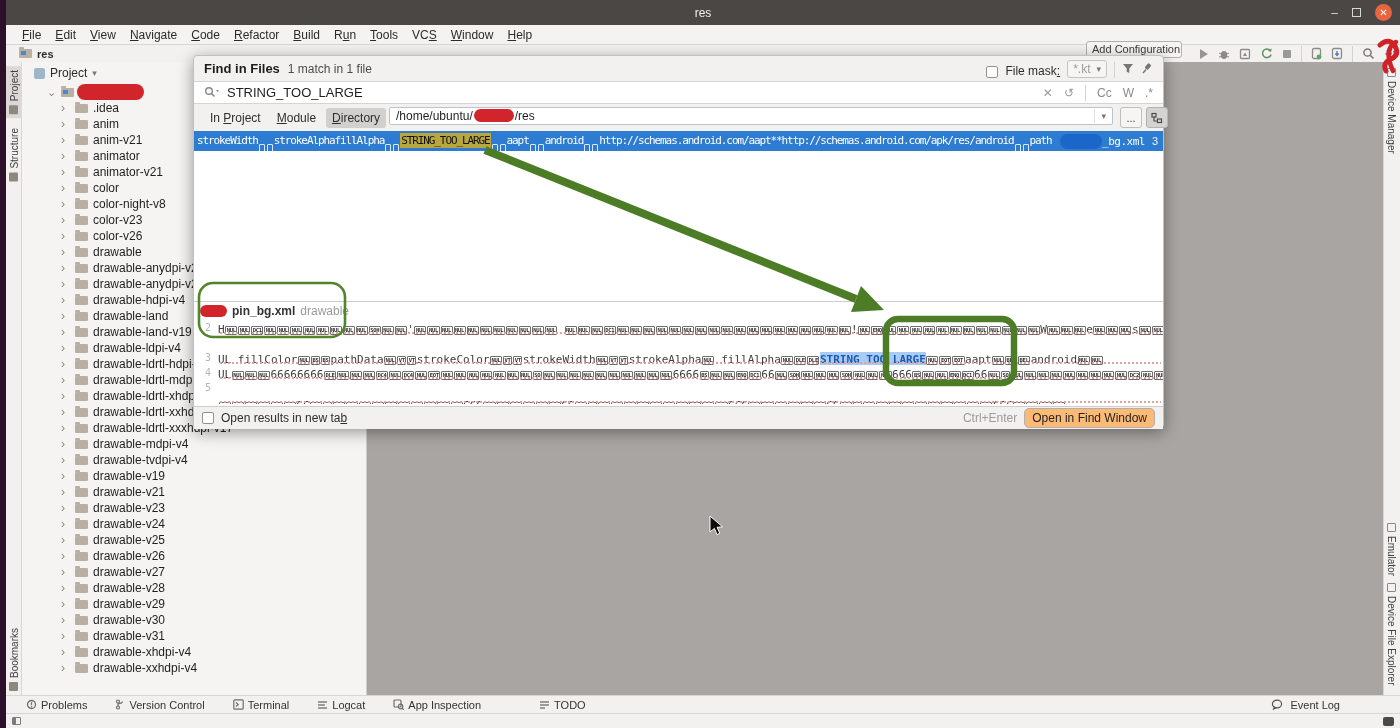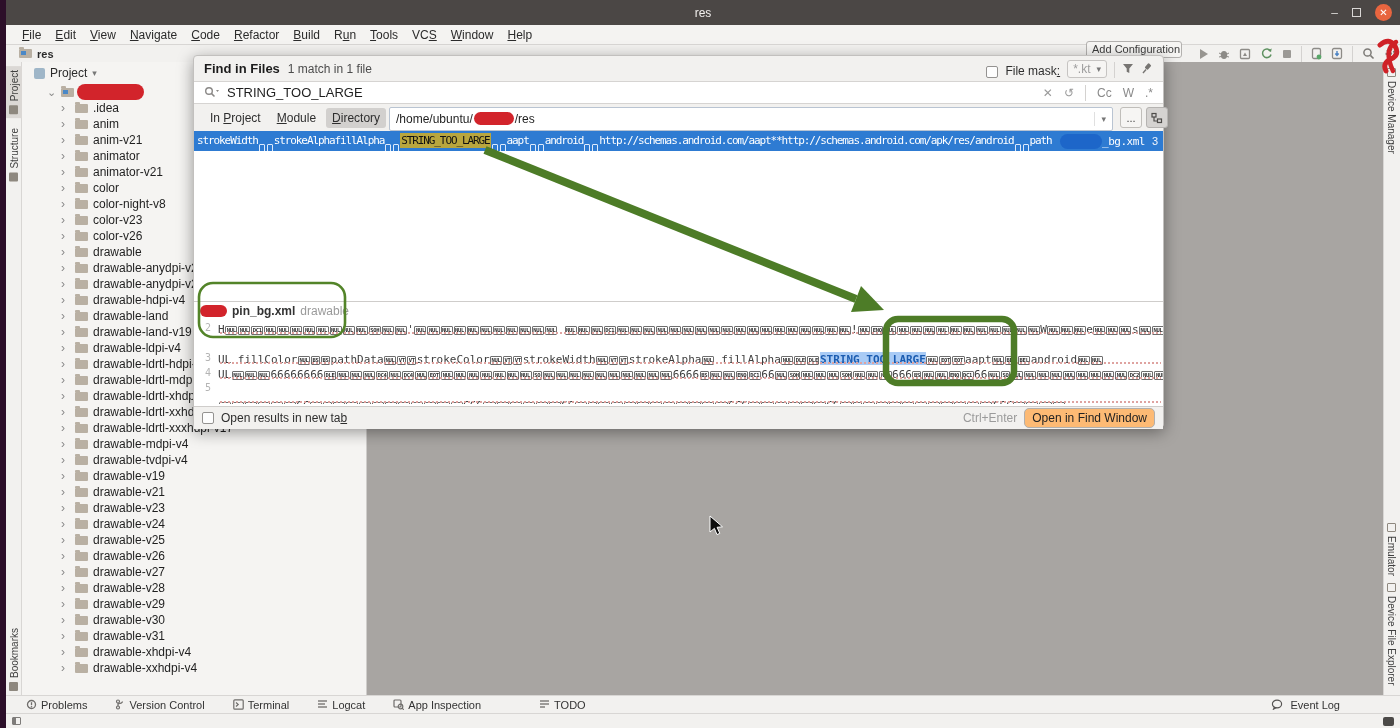--- a/index.html
+++ b/index.html
@@ -63,21 +63,21 @@
   .combo .caret,.caret{color:#777;font-size:9px}
   .vdiv{width:1px;height:16px;background:#d4d2d0}
   .srch{top:25px;height:23px;background:#fff;border-top:1px solid #d6d4d2;border-bottom:1px solid #d6d4d2;display:flex;align-items:center;padding:0 10px;gap:8px}
   .srch-q{font-size:13px;color:#1e1e1e}
   .srch-right{margin-left:auto;display:flex;align-items:center;gap:11px;color:#9a9a9a;font-size:12px}
   .tgl{color:#8a8a8a;font-size:12px}
   .scoperow{top:48px;height:27px;display:flex;align-items:center;padding:0 10px;font-size:12px;color:#2e2e2e}
   .scope-tabs{display:flex;align-items:center;gap:4px}
   .stab{padding:3px 6px;border-radius:3px}
   .stab.selected{background:#d2d0ce}
-  .dirfield{position:absolute;left:195px;top:3px;width:724px;height:24px;background:#fff;border:1px solid #b9c4d2;border-radius:2px;display:flex;align-items:center;padding:0 6px;font-size:12px;color:#1e1e1e}
+  .dirfield{position:absolute;left:195px;top:3px;width:724px;height:18px;background:#fff;border:1px solid #b9c4d2;border-radius:2px;display:flex;align-items:center;padding:0 6px;font-size:12px;color:#1e1e1e}
   .dirfield .caret{margin-left:auto;border-left:1px solid #e0e0e0;padding-left:6px;height:14px;display:flex;align-items:center}
   .redact-inline{display:inline-block;width:40px;height:13px;background:#d2242b;border-radius:7px;vertical-align:-2px;margin:0 1px}
   .btn-dots{position:absolute;left:926px;top:3px;width:22px;height:21px;border:1px solid #c0beba;border-radius:3px;background:#f6f5f3;font-size:11px;color:#444;display:flex;align-items:center;justify-content:center}
   .btn-rec{position:absolute;left:952px;top:3px;width:22px;height:21px;border:1px solid #b5b3b1;border-radius:3px;background:#d5d3d1;display:flex;align-items:center;justify-content:center}
 
   
   .results{top:75px;height:170px;background:#fff}
   .resrow{position:absolute;left:0;right:0;top:0;height:20px;background:#2e7bd2;display:flex;align-items:center;padding:0 5px 0 3px;overflow:hidden}
   .rescontent{flex:1;overflow:hidden;white-space:nowrap}
   .resrow .t{font-family:"DejaVu Sans Mono",monospace;font-size:11px;letter-spacing:-1.1px;color:#fff}
@@ -102,21 +102,21 @@
   .code .match{font-family:"DejaVu Sans Mono",monospace;font-size:11px;font-weight:bold;background:#a9cbf5;color:#1b5cb0;padding:1px 0}
   .crow.squig::after{content:"";position:absolute;left:26px;right:2px;bottom:1px;height:2px;background:repeating-linear-gradient(90deg,#dfa3a0 0 2px,transparent 2px 4px)}
 
   
   .dfoot{top:350px;height:23px;border-top:1px solid #cfcdcb;display:flex;align-items:center;padding:0 8px;gap:7px;background:#f2f1ef}
   .shortcut{margin-left:auto;font-size:12px;color:#9b9b9b}
   .btn{border:1px solid #b1afad;background:#fdba74;border-radius:5px;padding:2px 7px;font-size:12px;color:#222}
 
   
   .toolbottom{left:6px;right:0;bottom:15px;height:18px;background:#f2f1ef;border-top:1px solid #d8d6d4;display:flex;align-items:center;padding-left:20px;font-size:11px;color:#333}
-  .tb-item{display:flex;gap:4px;margin-right:28px}
+  .tb-item{display:flex;align-items:center;gap:4px;margin-right:28px}
   .tb-item.todo{margin-left:30px}
   .eventlog{margin-left:auto;margin-right:60px;display:flex;align-items:center;gap:7px}
   .statusbar{left:6px;right:0;bottom:0;height:15px;background:#f2f1ef;border-top:1px solid #d8d6d4;display:flex;align-items:center;padding:0 6px}
   .sb-l{width:9px;height:8px;border:1px solid #7e7c7a;border-radius:1px;background:linear-gradient(90deg,#7e7c7a 0 3px,transparent 3px)}
   .sb-r{margin-left:auto;width:11px;height:9px;background:#4c4a48;border-radius:2px}
 
   
   .anno{left:0;top:0;width:1400px;height:728px;pointer-events:none;z-index:45}
   .redact{position:absolute;background:#d2242b;z-index:46}
   .cursor{z-index:60}

